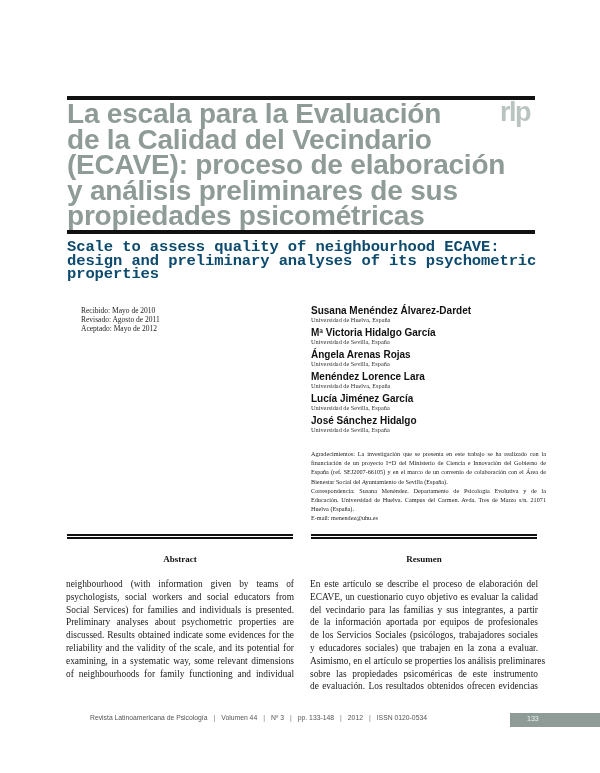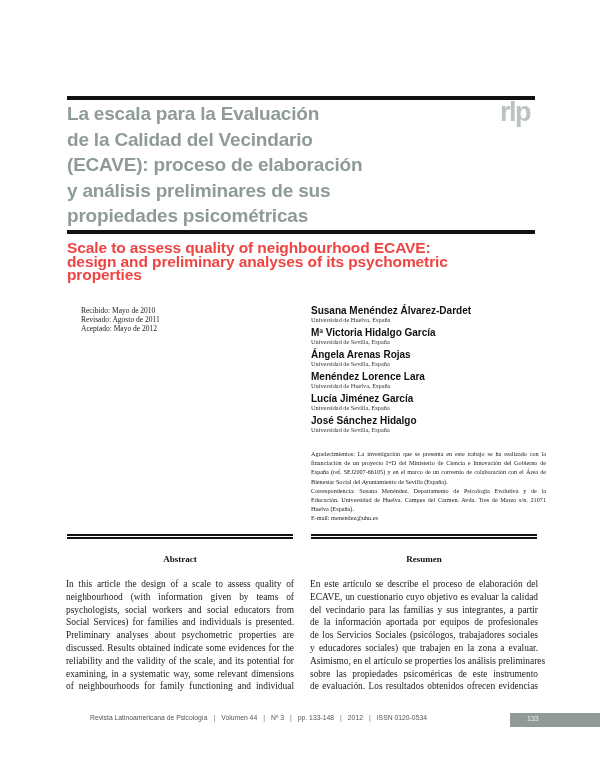--- a/index.html
+++ b/index.html
@@ -11,28 +11,28 @@
     font-family: "Liberation Sans", sans-serif; font-weight: bold;
     font-size: 27px; color: #b9c3bf; letter-spacing: -1.5px; line-height: 1; margin-top: 44px;
   }
   .rule-thick { position: absolute; left: 67px; width: 468px; height: 4px; background: #111; }
   .rule-top { top: 96px; }
   .rule-mid { top: 230px; }
 
   .title-es {
     position: absolute; left: 67px; top: 101px; width: 475px;
     font-family: "Liberation Sans", sans-serif;
-    font-size: 19px; line-height: 25.5px; color: #8e9b97; letter-spacing: -0.2px;
+    font-size: 28px; line-height: 25.5px; color: #8e9b97; letter-spacing: -0.2px;
   }
   .title-es span { display: block; white-space: nowrap; }
 
   .title-en {
     position: absolute; left: 67px; top: 241px; width: 475px;
-    font-family: Liberation Sans, sans-serif; font-weight: bold;
-    font-size: 15.5px; line-height: 13.5px; color: #ef4444; letter-spacing: -0.1px;
+    font-family: Liberation Mono, monospace; font-weight: bold;
+    font-size: 15.5px; line-height: 13.5px; color: #0c4a6e; letter-spacing: -0.1px;
   }
   .title-en span { display: block; white-space: nowrap; }
 
   .dates {
     position: absolute; left: 67px; top: 306px;
     font-size: 7.5px; line-height: 9px; color: #222; margin-left: 14px;
   }
   .dates div { white-space: nowrap; }
 
   .authors { position: absolute; left: 311px; top: 305px; width: 235px; }
@@ -147,21 +147,20 @@
   <p>E-mail: menendez@uhu.es</p>
 </div>
 
 <div class="rule-double rd-left"></div>
 <div class="rule-double rd-right"></div>
 
 <div class="sec-head sh-left">Abstract</div>
 <div class="sec-head sh-right">Resumen</div>
 
 <div class="body-col bc-left">
-  <span>In this article the design of a scale to assess quality of</span>
   <span>neighbourhood (with information given by teams of</span>
   <span>psychologists, social workers and social educators from</span>
   <span>Social Services) for families and individuals is presented.</span>
   <span>Preliminary analyses about psychometric properties are</span>
   <span>discussed. Results obtained indicate some evidences for the</span>
   <span>reliability and the validity of the scale, and its potential for</span>
   <span>examining, in a systematic way, some relevant dimensions</span>
   <span>of neighbourhoods for family functioning and individual</span>
 </div>
 

